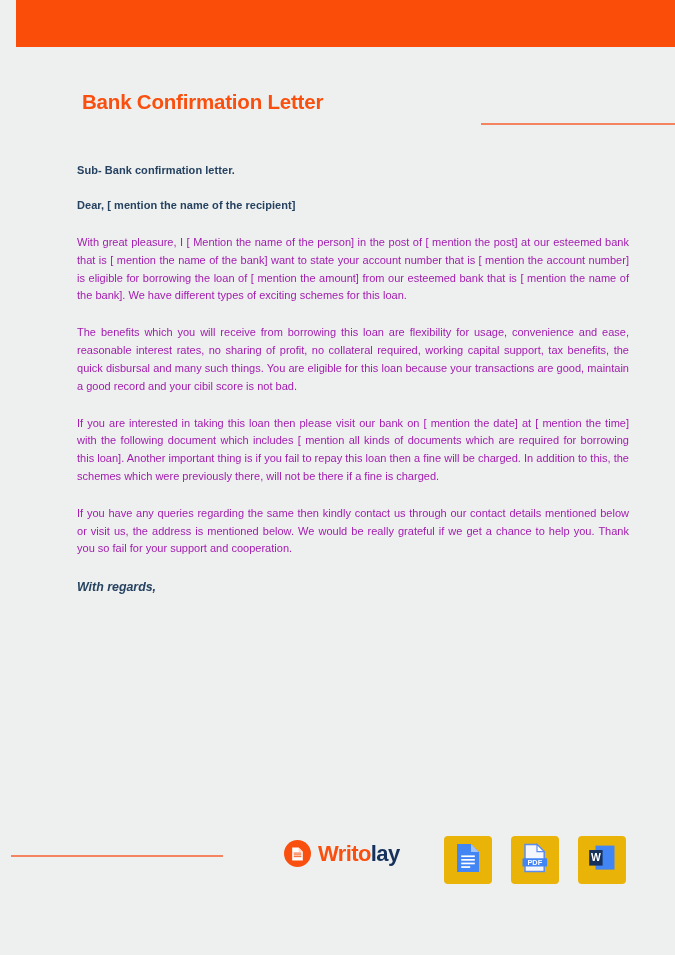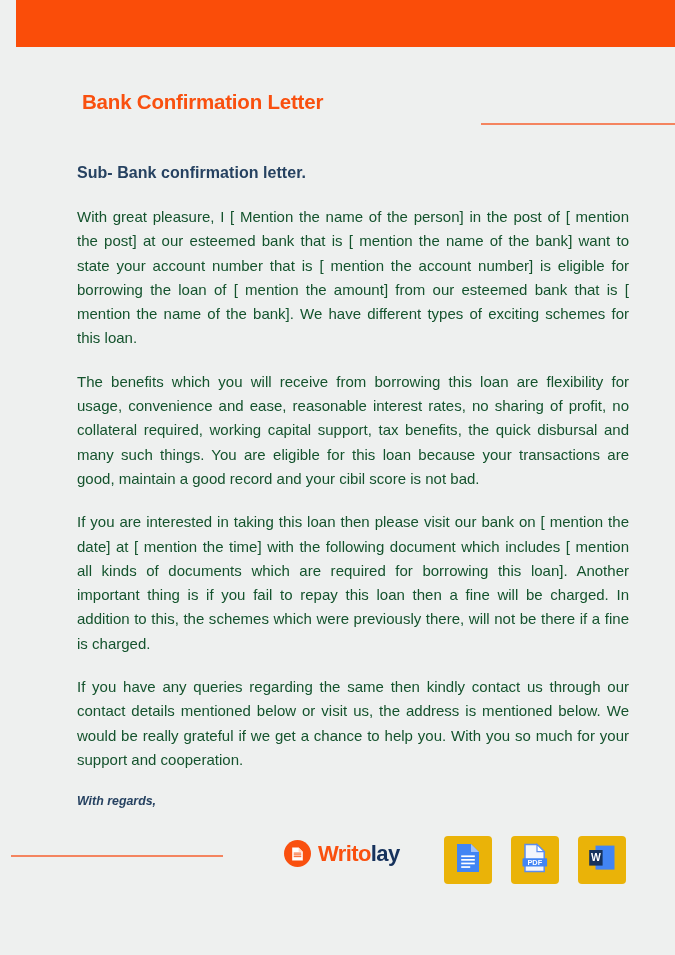--- a/index.html
+++ b/index.html
@@ -55,29 +55,29 @@
     height: 2px;
     background: #f4845f;
   }
   .letter-body {
     position: absolute;
     top: 164px;
     left: 61px;
     width: 552px;
   }
   .line-bold {
-    font-size: 16px;
+    font-size: 11px;
     font-weight: bold;
     color: #264261;
     margin: 0 0 23px 0;
     letter-spacing: 0.05px;
   }
   .para {
-    font-size: 15px;
-    color: #14532d;
+    font-size: 11px;
+    color: #a21caf;
     text-align: justify;
     line-height: 1.62;
     margin: 0 0 19px 0;
     letter-spacing: 0.01px;
   }
   .closing {
     font-size: 12.4px;
     font-weight: bold;
     color: #264261;
     margin: 22px 0 0 0;
@@ -131,24 +131,25 @@
 <div class="page">
 
   <div class="header-band"></div>
 
   <div class="title">Bank Confirmation Letter</div>
 
   <div class="rule-top-right"></div>
 
   <div class="letter-body">
     <p class="line-bold">Sub- Bank confirmation letter.</p>
+    <p class="line-bold">Dear, [ mention the name of the recipient]</p>
     <p class="para">With great pleasure, I [ Mention the name of the person] in the post of [ mention the post] at our esteemed bank that is [ mention the name of the bank] want to state your account number that is [ mention the account number] is eligible for borrowing the loan of [ mention the amount] from our esteemed bank that is [ mention the name of the bank]. We have different types of exciting schemes for this loan.</p>
     <p class="para">The benefits which you will receive from borrowing this loan are flexibility for usage, convenience and ease, reasonable interest rates, no sharing of profit, no collateral required, working capital support, tax benefits, the quick disbursal and many such things. You are eligible for this loan because your transactions are good, maintain a good record and your cibil score is not bad.</p>
     <p class="para">If you are interested in taking this loan then please visit our bank on [ mention the date] at [ mention the time] with the following document which includes [ mention all kinds of documents which are required for borrowing this loan]. Another important thing is if you fail to repay this loan then a fine will be charged. In addition to this, the schemes which were previously there, will not be there if a fine is charged.</p>
-    <p class="para">If you have any queries regarding the same then kindly contact us through our contact details mentioned below or visit us, the address is mentioned below. We would be really grateful if we get a chance to help you. With you so much for your support and cooperation.</p>
+    <p class="para">If you have any queries regarding the same then kindly contact us through our contact details mentioned below or visit us, the address is mentioned below. We would be really grateful if we get a chance to help you. Thank you so fail for your support and cooperation.</p>
     <p class="closing">With regards,</p>
   </div>
 
   <div class="rule-bottom-left"></div>
 
   <div class="logo">
     <span class="logo-mark">
       <svg width="16" height="16" viewBox="0 0 16 16" aria-hidden="true">
         <path d="M2.2 1.6h6.4l4.2 4.2v8.6H2.2z" fill="#ffffff"></path>
         <path d="M8.6 1.6l4.2 4.2H8.6z" fill="#ffd9c7"></path>

